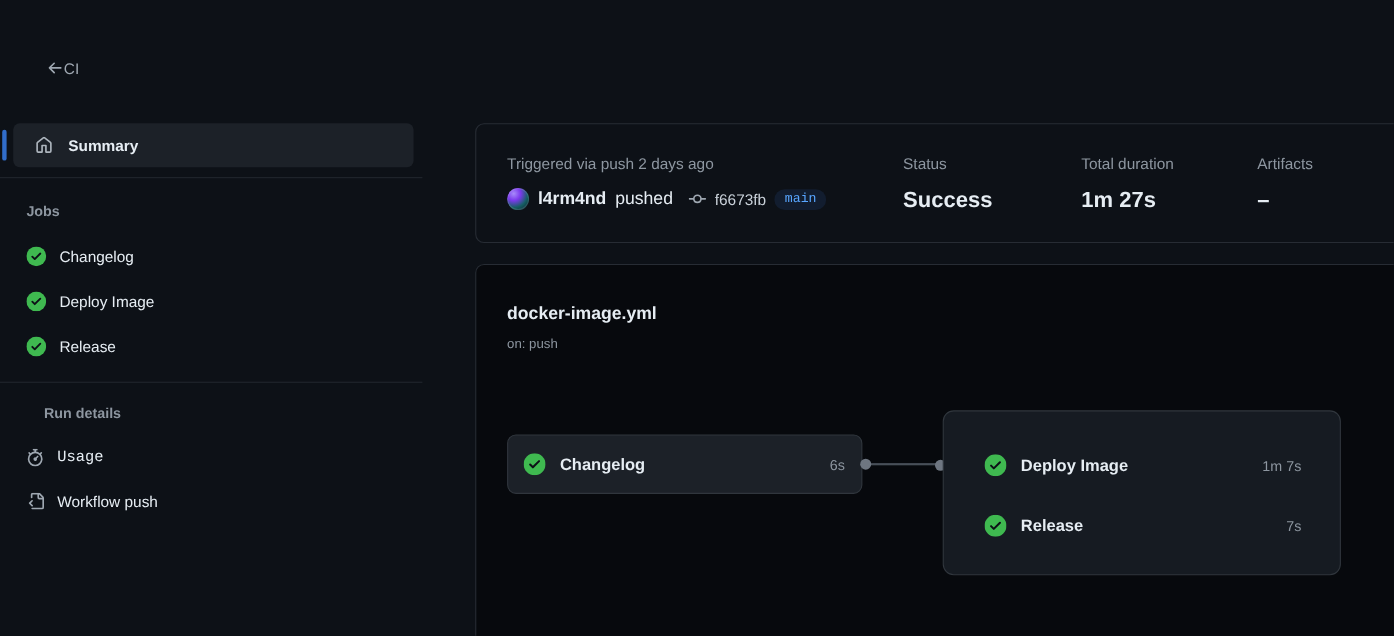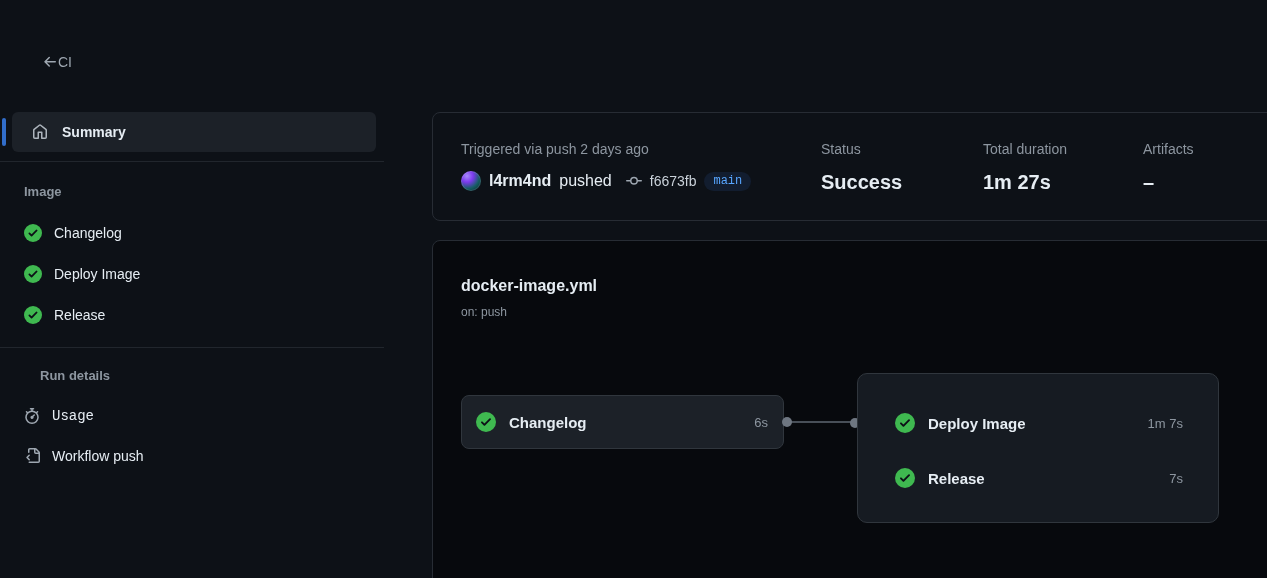--- a/index.html
+++ b/index.html
@@ -147,21 +147,21 @@
     <div class="summary-item">
       <span class="icon">
         <svg viewBox="0 0 16 16">
             <path d="M6.906.664a1.749 1.749 0 0 1 2.187 0l5.25 4.2c.415.332.657.835.657 1.367v7.019A1.75 1.75 0 0 1 13.25 15h-3.5a.75.75 0 0 1-.75-.75V9H7v5.25a.75.75 0 0 1-.75.75h-3.5A1.75 1.75 0 0 1 1 13.25V6.23c0-.531.242-1.034.657-1.366l5.25-4.2Zm1.25 1.171a.25.25 0 0 0-.312 0l-5.25 4.2a.25.25 0 0 0-.094.196v7.019c0 .138.112.25.25.25H5.5V8.25a.75.75 0 0 1 .75-.75h3.5a.75.75 0 0 1 .75.75v5.25h2.75a.25.25 0 0 0 .25-.25V6.23a.25.25 0 0 0-.094-.195l-5.25-4.2Z"></path>
           </svg>
       </span>
       <span class="summary-label">Summary</span>
     </div>
 
     <div class="side-divider divider-1"></div>
-    <div class="section-label jobs-header">Image</div>
+    <div class="section-label jobs-header">Jobs</div>
 
     <div class="side-row job-0">
       <span class="icon check-circle">
         <svg viewBox="0 0 16 16">
             <circle class="circle" cx="8" cy="8" r="8"></circle>
             <path class="tick" d="M11.78 6.28a.75.75 0 0 0-1.06-1.06L6.75 9.19 5.28 7.72a.75.75 0 0 0-1.06 1.06l2 2a.75.75 0 0 0 1.06 0l4.5-4.5Z"></path>
           </svg>
       </span>
       <span class="side-row-label">Changelog</span>
     </div>

